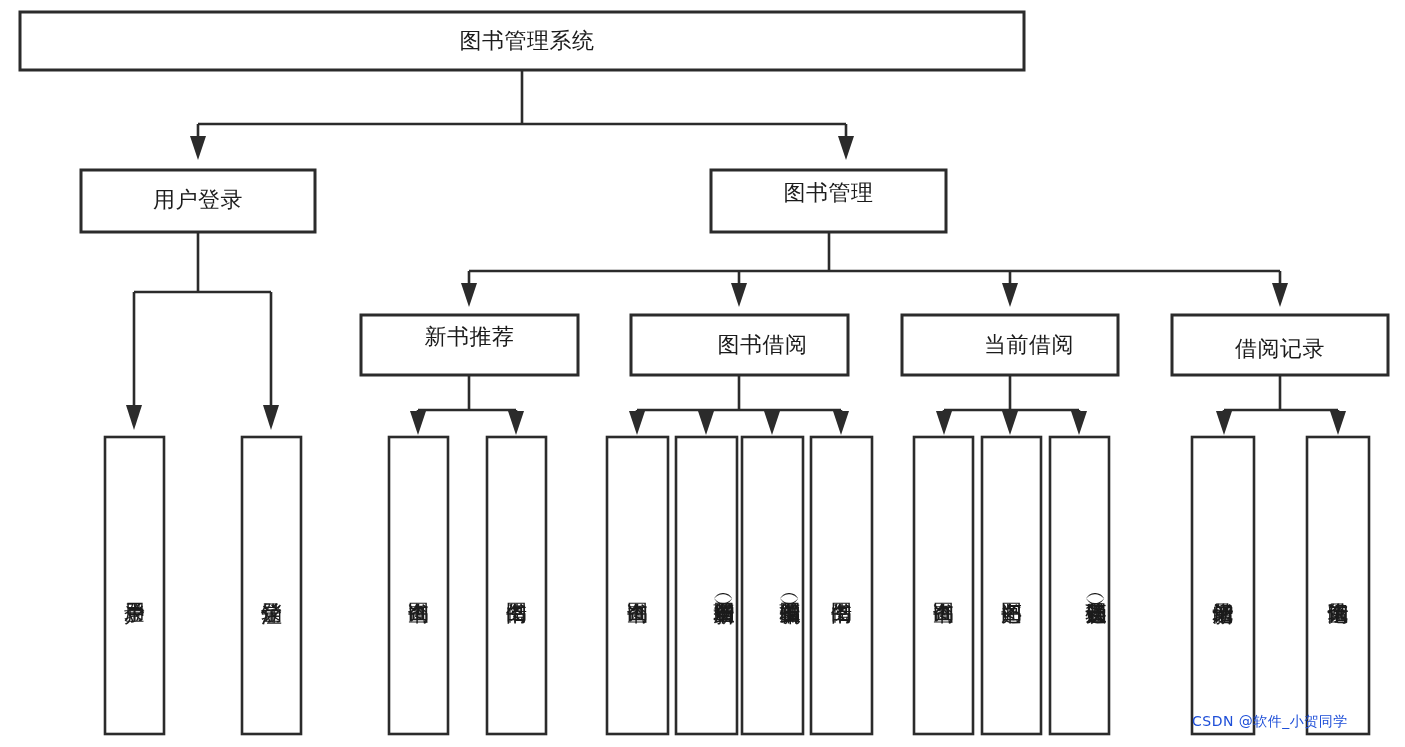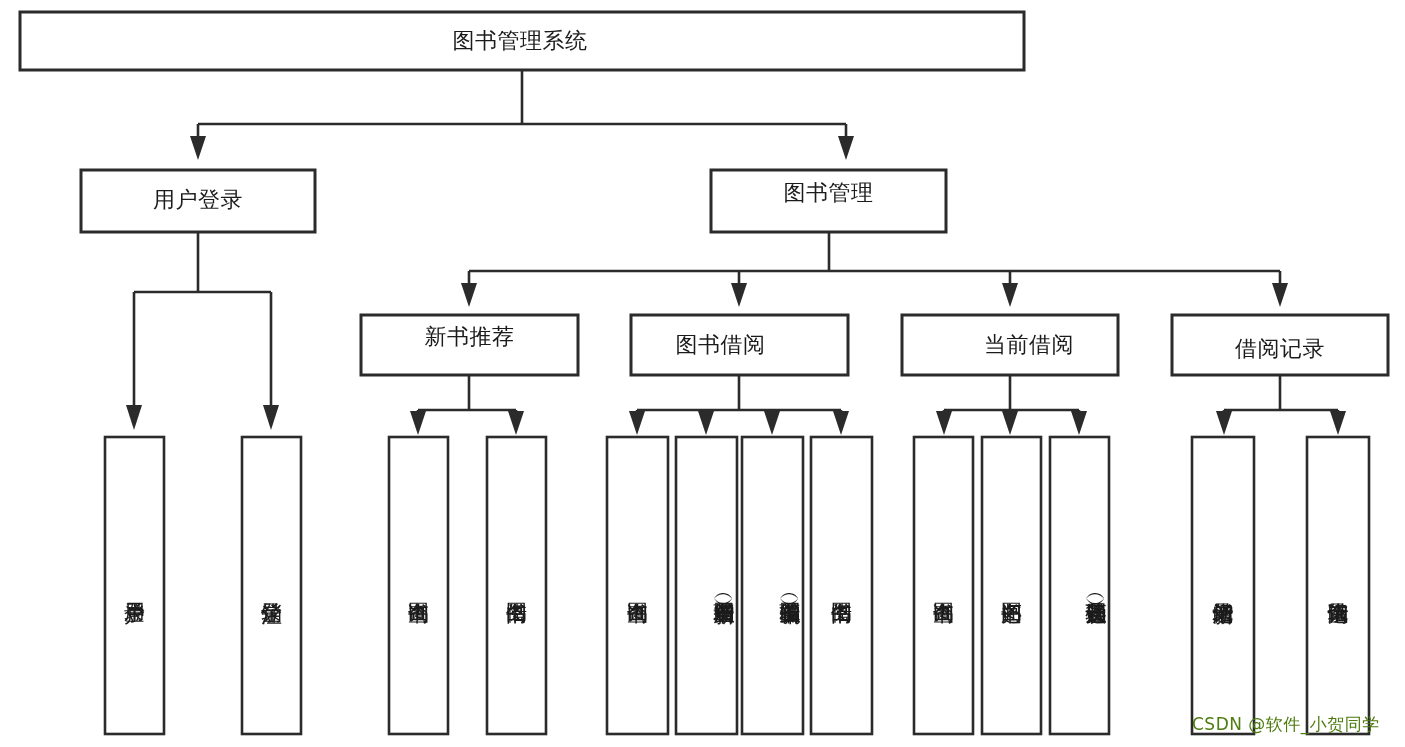--- a/index.html
+++ b/index.html
@@ -65,22 +65,22 @@
     color: #1b1b1b;
     font-size: 21px;
     line-height: 1.24;
     writing-mode: vertical-rl;
     text-orientation: upright;
     white-space: nowrap;
     pointer-events: none;
   }
   .watermark {
     position: absolute;
-    color: #4d7c0f;
-    font-size: 17px;
+    color: #1d4ed8;
+    font-size: 14px;
     white-space: nowrap;
     letter-spacing: 0.5px;
   }
 </style>
 </head>
 <body>
 
 <div id="diagram-root">
 
   <svg class="flow" viewBox="0 0 1405 747" xmlns="http://www.w3.org/2000/svg">
@@ -180,27 +180,27 @@
     <rect class="node-rect-thin" x="811" y="437" width="61" height="297"></rect>
 
     <rect class="node-rect-thin" x="914" y="437" width="59" height="297"></rect>
     <rect class="node-rect-thin" x="982" y="437" width="59" height="297"></rect>
     <rect class="node-rect-thin" x="1050" y="437" width="59" height="297"></rect>
 
     <rect class="node-rect-thin" x="1192" y="437" width="62" height="297"></rect>
     <rect class="node-rect-thin" x="1307" y="437" width="62" height="297"></rect>
   </svg>
 
-  <div class="node-label-h" style="left:18px; top:12px; width:1004px; height:58px;">图书管理系统</div>
+  <div class="node-label-h" style="left:25px; top:12px; width:1004px; height:58px;">图书管理系统</div>
 
   <div class="node-label-h" style="left:81px; top:170px; width:234px; height:60px;">用户登录</div>
   <div class="node-label-h" style="left:711px; top:170px; width:235px; height:46px;">图书管理</div>
 
   <div class="node-label-h" style="left:361px; top:315px; width:217px; height:44px;">新书推荐</div>
-  <div class="node-label-h" style="left:612px; top:315px; width:217px; height:60px;">图书借阅</div>
+  <div class="node-label-h" style="left:654px; top:315px; width:217px; height:60px;">图书借阅</div>
   <div class="node-label-h" style="left:902px; top:315px; width:216px; height:60px;padding-left:19px;">当前借阅</div>
   <div class="node-label-h" style="left:1172px; top:315px; width:216px; height:68px;">借阅记录</div>
 
   <div class="node-label-v" style="left:105px; top:437px; width:59px; height:297px;">用户登录</div>
   <div class="node-label-v" style="left:242px; top:437px; width:59px; height:297px;">注销登录</div>
 
   <div class="node-label-v" style="left:389px; top:437px; width:59px; height:297px;">查询图书</div>
   <div class="node-label-v" style="left:487px; top:437px; width:59px; height:297px;">借阅图书</div>
 
   <div class="node-label-v" style="left:607px; top:437px; width:61px; height:297px;">查询图书</div>

